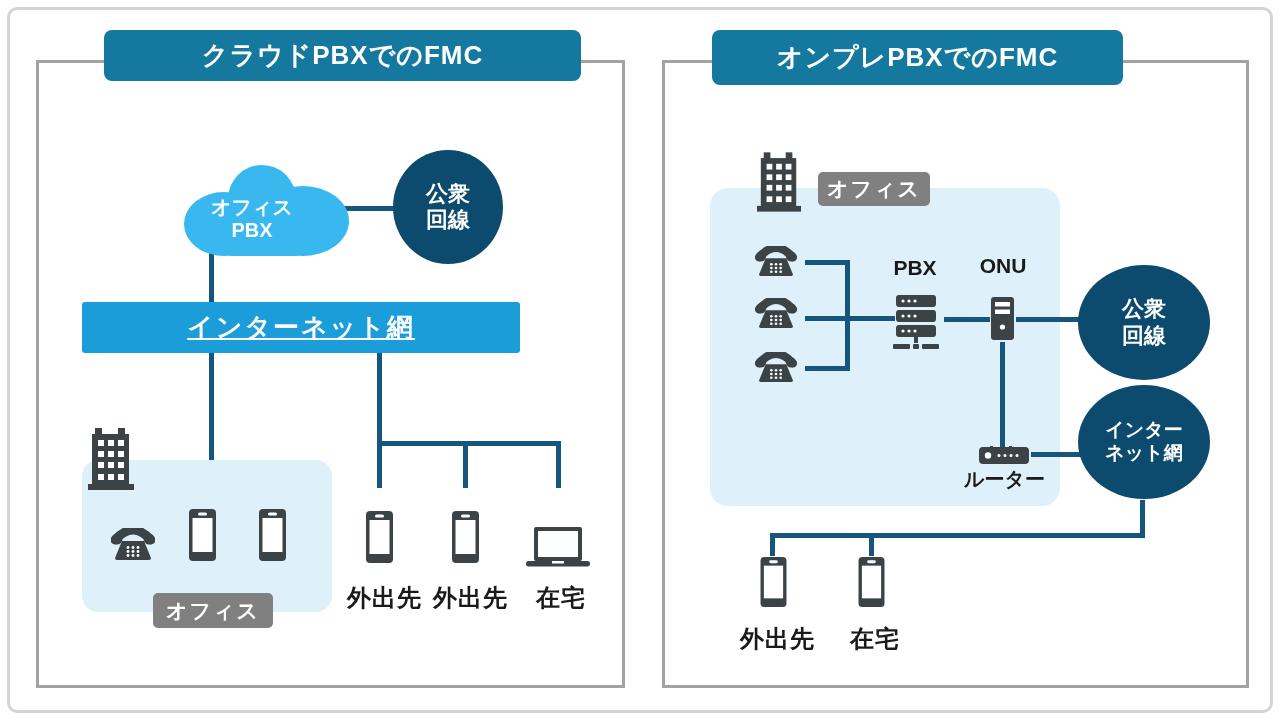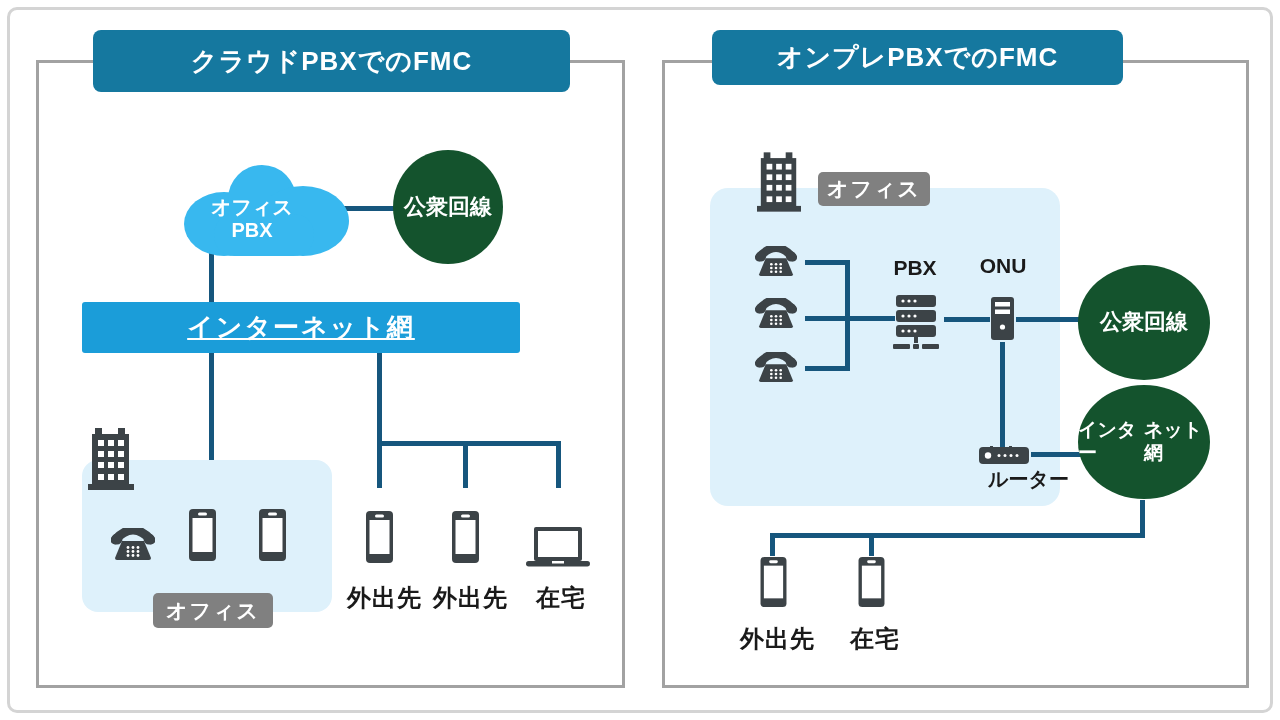--- a/index.html
+++ b/index.html
@@ -13,22 +13,22 @@
   .title-bar{
     background:#15789f;border-radius:8px;color:#ffffff;font-weight:bold;font-size:26px;
     display:flex;align-items:center;justify-content:center;letter-spacing:1px;
   }
   .area{background:#def1fb;border-radius:16px;}
   .bar{
     background:#1b9dd9;border-radius:3px;color:#fff;font-weight:bold;font-size:26px;
     display:flex;align-items:center;justify-content:center;letter-spacing:2px;text-decoration:underline;
   }
   .circle{
-    background:#14532d;border-radius:50%;color:#fff;font-weight:bold;
-    display:flex;flex-direction:row;align-items:center;justify-content:center;line-height:1.2;
+    background:#0c4a6e;border-radius:50%;color:#fff;font-weight:bold;
+    display:flex;flex-direction:column;align-items:center;justify-content:center;line-height:1.2;
   }
   .badge{
     background:#808080;border-radius:5px;color:#fff;font-weight:bold;font-size:21px;
     display:flex;align-items:center;justify-content:center;letter-spacing:2px;
   }
   .line{background:#16567d;}
   .lbl{
     color:#1a1a1a;font-weight:bold;font-size:24px;text-align:center;white-space:nowrap;
     letter-spacing:1px;
   }
@@ -143,21 +143,21 @@
 
   <div class="abs line" style="left:330px;top:206px;width:64px;height:5px;"></div>
   <div class="abs line" style="left:209px;top:248px;width:5px;height:57px;"></div>
   <div class="abs line" style="left:209px;top:352px;width:5px;height:110px;"></div>
   <div class="abs line" style="left:377px;top:352px;width:5px;height:94px;"></div>
   <div class="abs line" style="left:377px;top:441px;width:184px;height:5px;"></div>
   <div class="abs line" style="left:377px;top:446px;width:5px;height:42px;"></div>
   <div class="abs line" style="left:463px;top:446px;width:5px;height:42px;"></div>
   <div class="abs line" style="left:556px;top:446px;width:5px;height:42px;"></div>
 
-  <div class="abs title-bar" style="left:93px;top:30px;width:477px;height:62px;">
+  <div class="abs title-bar" style="left:104px;top:30px;width:477px;height:51px;">
     <span>クラウドPBXでのFMC</span>
   </div>
 
   <div class="abs" style="left:182px;top:162px;width:168px;height:95px;z-index:4;">
     <svg class="icon">
         <use href="#sym-cloud"></use>
       </svg>
   </div>
   <div class="abs cloud-text" style="left:186px;top:196px;width:132px;">
     <div>オフィス</div>
@@ -268,21 +268,21 @@
       </svg>
   </div>
   <div class="abs line" style="left:1016px;top:317px;width:64px;height:5px;"></div>
   <div class="abs line" style="left:1000px;top:342px;width:5px;height:105px;"></div>
 
   <div class="abs" style="left:979px;top:446px;width:50px;height:18px;">
     <svg class="icon">
         <use href="#sym-router"></use>
       </svg>
   </div>
-  <div class="abs lbl-s" style="left:988px;top:466px;width:80px;font-size:20px;">ルーター</div>
+  <div class="abs lbl-s" style="left:964px;top:466px;width:80px;font-size:20px;">ルーター</div>
   <div class="abs line" style="left:1031px;top:452px;width:52px;height:5px;"></div>
 
   <div class="abs line" style="left:1140px;top:500px;width:5px;height:38px;"></div>
   <div class="abs line" style="left:770px;top:533px;width:375px;height:5px;"></div>
   <div class="abs line" style="left:770px;top:533px;width:5px;height:23px;"></div>
   <div class="abs line" style="left:869px;top:533px;width:5px;height:23px;"></div>
 
   <div class="abs circle" style="left:1078px;top:265px;width:132px;height:115px;font-size:22px;">
     <span>公衆</span>
     <span>回線</span>

